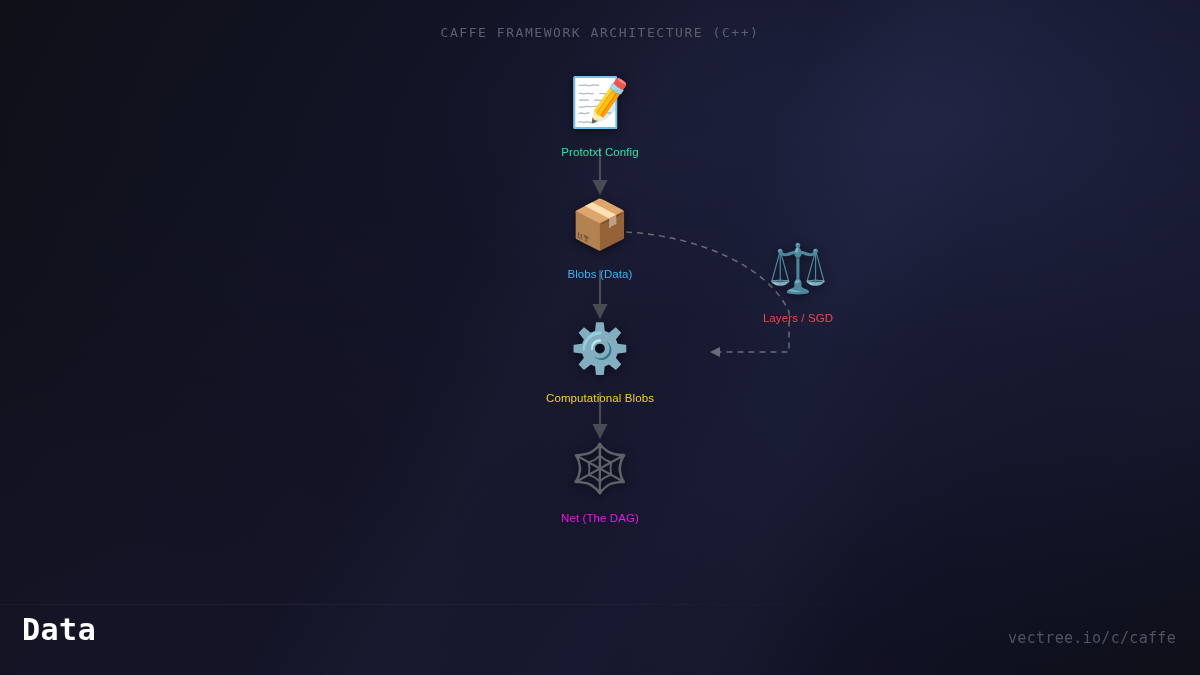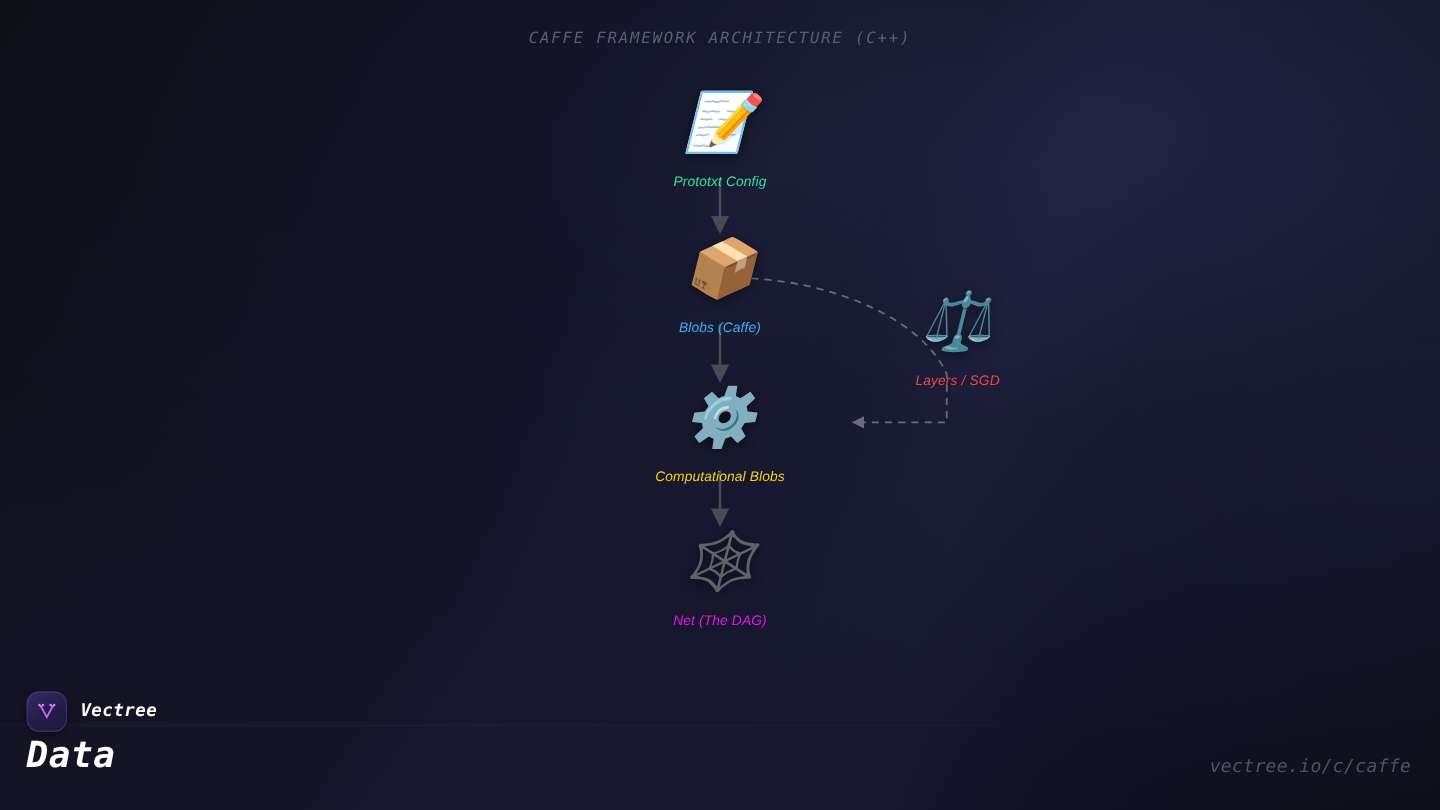--- a/index.html
+++ b/index.html
@@ -15,21 +15,20 @@
     position: relative;
     width: 1200px;
     height: 675px;
     background:
       radial-gradient(130% 100% at 78% 18%, rgba(38,42,78,0.55) 0%, rgba(25,27,52,0.30) 34%, rgba(16,17,30,0.0) 66%),
       radial-gradient(90% 80% at 100% 45%, rgba(31,34,64,0.45) 0%, rgba(16,17,28,0) 70%),
       radial-gradient(120% 120% at 10% 95%, rgba(26,24,46,0.45) 0%, rgba(15,16,24,0) 60%),
       linear-gradient(125deg, #0e0f16 0%, #111223 42%, #171931 62%, #101122 80%, #0e0f18 100%);
     font-family: "Liberation Sans", sans-serif;
     color: #e8e8ef;
-    font-style: italic;
   }
 
   
   #stage::before {
     content:"";
     position:absolute; inset:0;
     background:
       linear-gradient(118deg, rgba(255,255,255,0.000) 38%, rgba(140,150,220,0.022) 46%, rgba(255,255,255,0) 54%),
       linear-gradient(108deg, rgba(255,255,255,0.000) 58%, rgba(150,160,230,0.018) 66%, rgba(255,255,255,0) 74%);
     pointer-events:none;
@@ -148,21 +147,21 @@
       <path d="M 626 232 C 700 236 770 268 789 312 L 789 352 L 712 352" fill="none" stroke="#6b6b76" stroke-width="1.5" stroke-dasharray="6 5" marker-end="url(#ah-dash)"></path>
     </svg>
 
     <div class="node" style="left:600px; top:78px;">
       <span class="glyph" style="font-size:48px;">📝</span>
       <span class="lbl" style="color:#2fe3a4;">Prototxt Config</span>
     </div>
 
     <div class="node" style="left:600px; top:200px;">
       <span class="glyph" style="font-size:48px;">📦</span>
-      <span class="lbl" style="color:#3bb3f5;">Blobs (Caffe)</span>
+      <span class="lbl" style="color:#3bb3f5;">Blobs (Data)</span>
     </div>
 
     <div class="node" style="left:798px; top:244px;">
       <span class="glyph" style="font-size:48px;">⚖️</span>
       <span class="lbl" style="color:#f2464a;">Layers / SGD</span>
     </div>
 
     <div class="node" style="left:600px; top:324px;">
       <span class="glyph" style="font-size:48px;">⚙️</span>
       <span class="lbl" style="color:#f2d31e;">Computational Blobs</span>
@@ -170,36 +169,18 @@
 
     <div class="node" style="left:600px; top:444px;">
       <span class="glyph" style="font-size:48px;">🕸️</span>
       <span class="lbl" style="color:#e619e6;">Net (The DAG)</span>
     </div>
 
   </div>
 
   <div id="divider"></div>
 
-  <div id="brand">
-    <div id="logo-mark">
-      <svg width="20" height="20" viewBox="0 0 24 24" aria-hidden="true">
-        <g stroke="#cf6bf0" stroke-width="1.7" fill="none" stroke-linecap="round">
-          <path d="M6.4 7.2 L12 17.6 L17.6 7.2"></path>
-          <path d="M6.4 7.2 L4.6 5.4"></path>
-          <path d="M6.4 7.2 L8.2 5.4"></path>
-          <path d="M17.6 7.2 L15.8 5.4"></path>
-          <path d="M17.6 7.2 L19.4 5.4"></path>
-        </g>
-        <circle cx="4.6" cy="5.4" r="1.25" fill="#e07cf7"></circle>
-        <circle cx="8.2" cy="5.4" r="1.25" fill="#e07cf7"></circle>
-        <circle cx="15.8" cy="5.4" r="1.25" fill="#e07cf7"></circle>
-        <circle cx="19.4" cy="5.4" r="1.25" fill="#e07cf7"></circle>
-      </svg>
-    </div>
-    <div id="brand-name">Vectree</div>
-  </div>
 
   <div id="page-title">Data</div>
 
   <div id="url">vectree.io/c/caffe</div>
 
 </div>
 
 </body></html>

